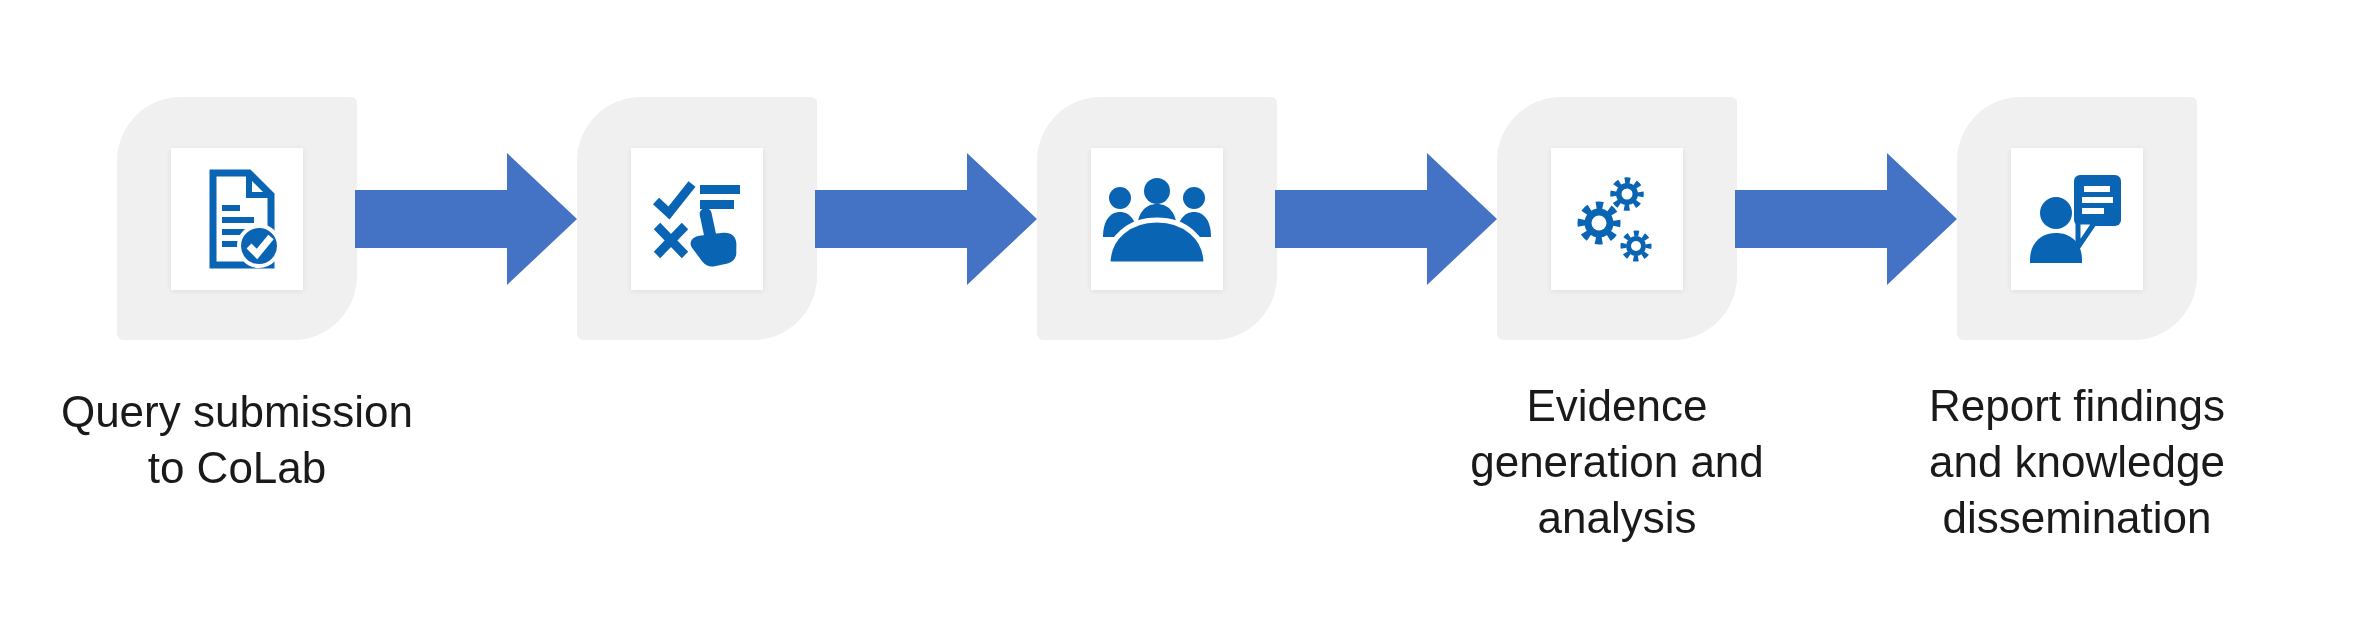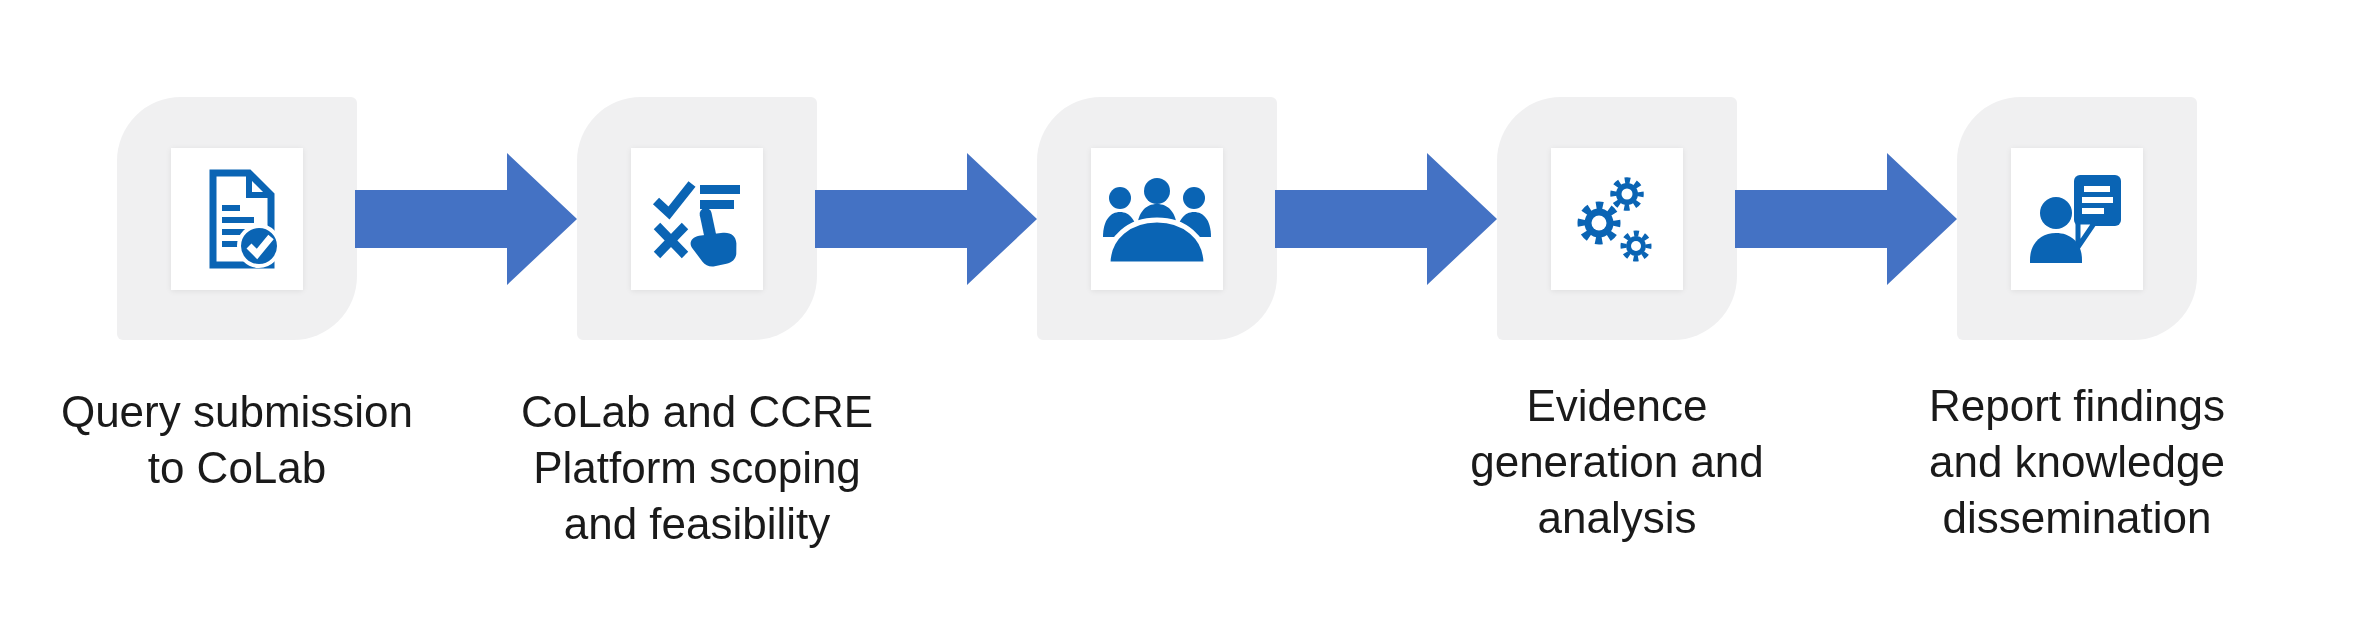--- a/index.html
+++ b/index.html
@@ -144,23 +144,20 @@
         <rect x="55" y="38" width="22" height="6" fill="#ffffff"></rect>
         <path d="M51 52 h17 l-17 25 z" fill="#ffffff" stroke="#0a64b4" stroke-width="5" stroke-linejoin="round"></path>
         <circle cx="29" cy="43" r="16" fill="#0a64b4"></circle>
         <path d="M3 93 v-3 c0 -17 11 -27 26 -27 c15 0 26 10 26 27 v3 z" fill="#0a64b4"></path>
       </svg>
     </div>
   </div>
 
   <div class="step-label" style="left:7px">Query submission
 to CoLab</div>
-  <div class="step-label" style="left:467px">CoLab and CCRE
-Platform scoping
-and feasibility</div>
   <div class="step-label" style="left:1387px;top:378px">Evidence
 generation and
 analysis</div>
   <div class="step-label" style="left:1847px;top:378px">Report findings
 and knowledge
 dissemination</div>
 
 </div>
 
 </body></html>

